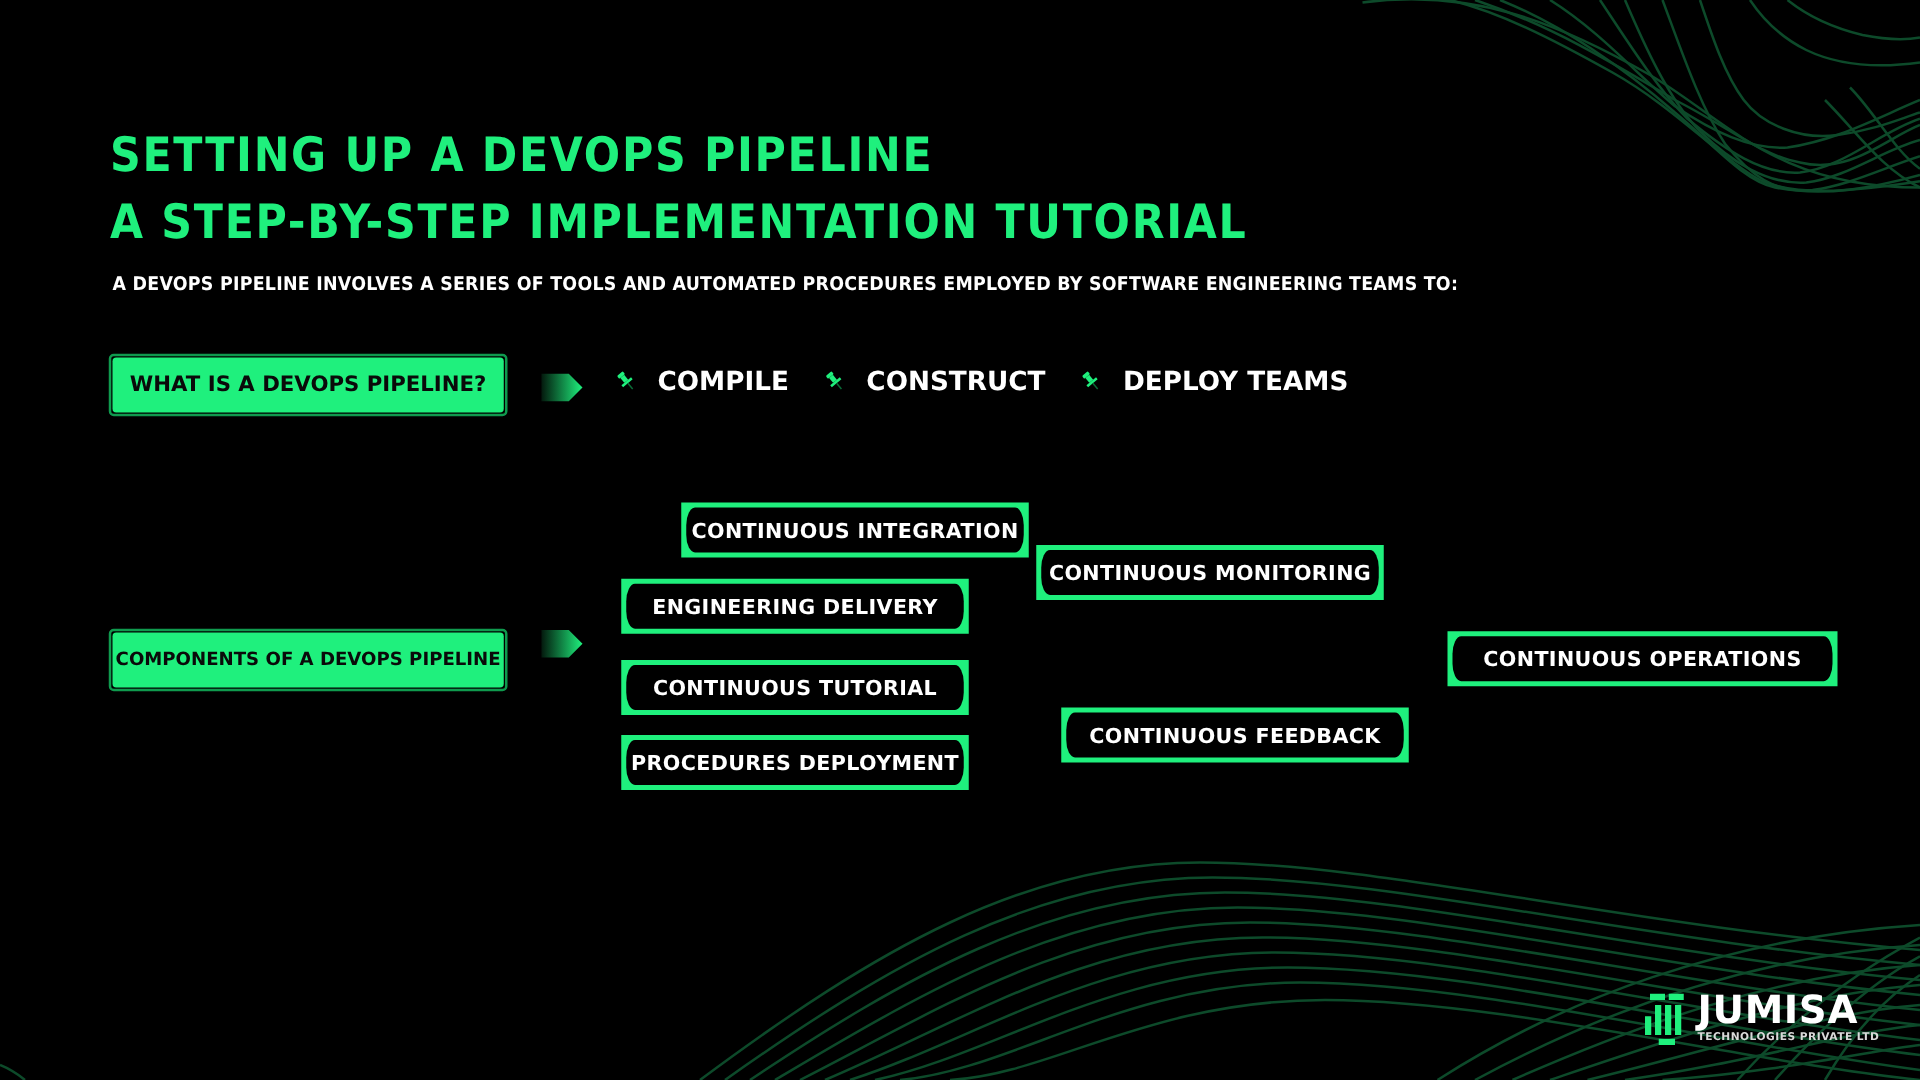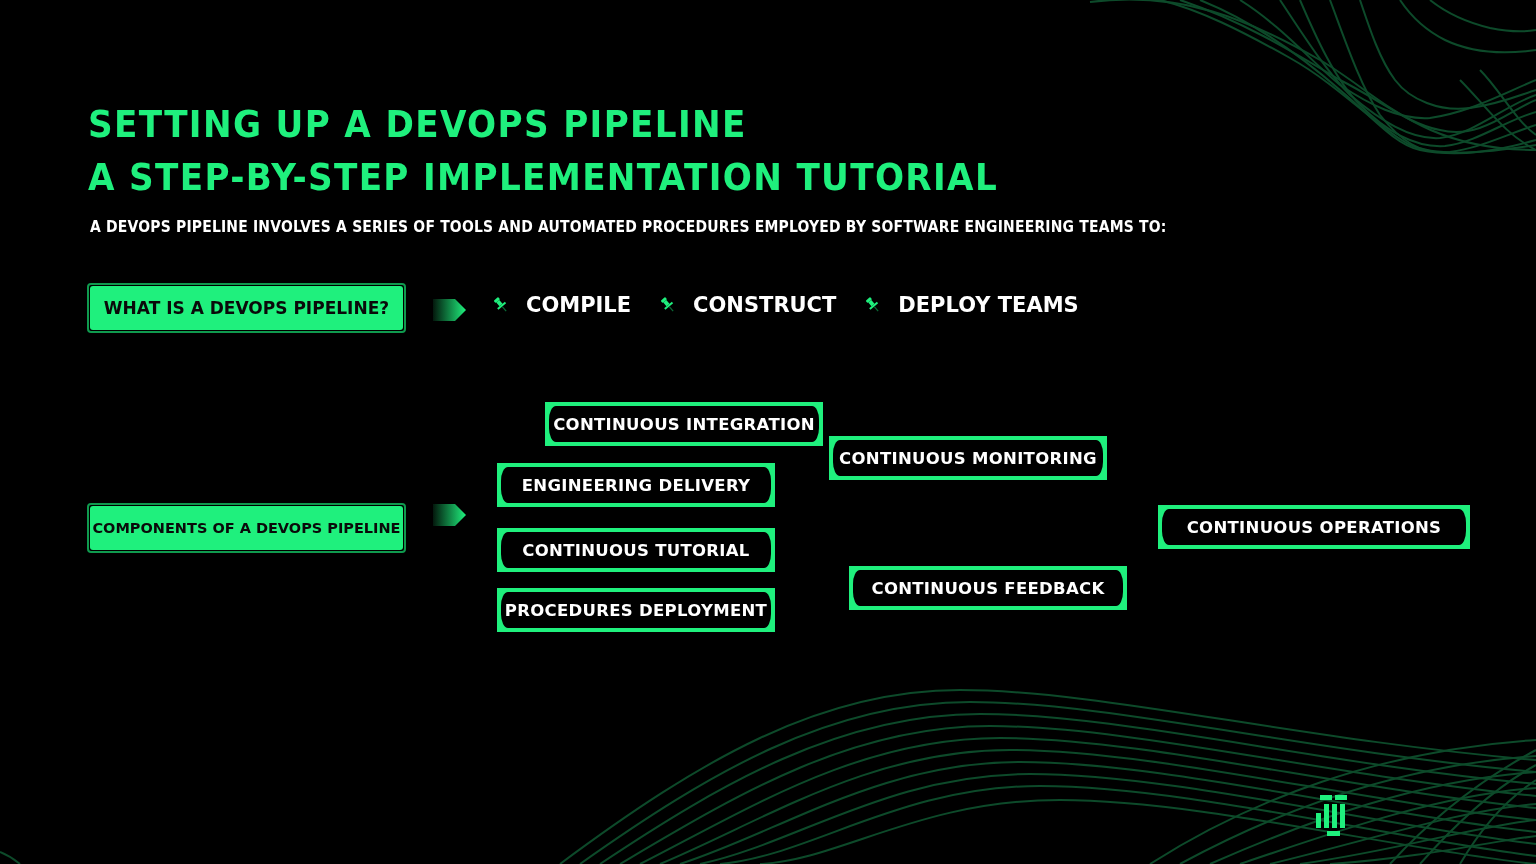--- a/index.html
+++ b/index.html
@@ -201,13 +201,17 @@
     <g fill="#1ff07d">
       <rect x="6" y="2" width="12" height="5"></rect>
       <rect x="21" y="2" width="12" height="5"></rect>
       <rect x="2" y="20" width="5" height="15"></rect>
       <rect x="10" y="11" width="5" height="24"></rect>
       <rect x="18" y="11" width="5" height="24"></rect>
       <rect x="26" y="11" width="5" height="24"></rect>
       <rect x="13" y="38" width="13" height="5"></rect>
     </g>
   </svg>
+  <div class="logo-text">
+    <span class="logo-name">JUMISA</span>
+    <span class="logo-sub">TECHNOLOGIES PRIVATE LTD</span>
+  </div>
 </div>
 
 </body></html>

